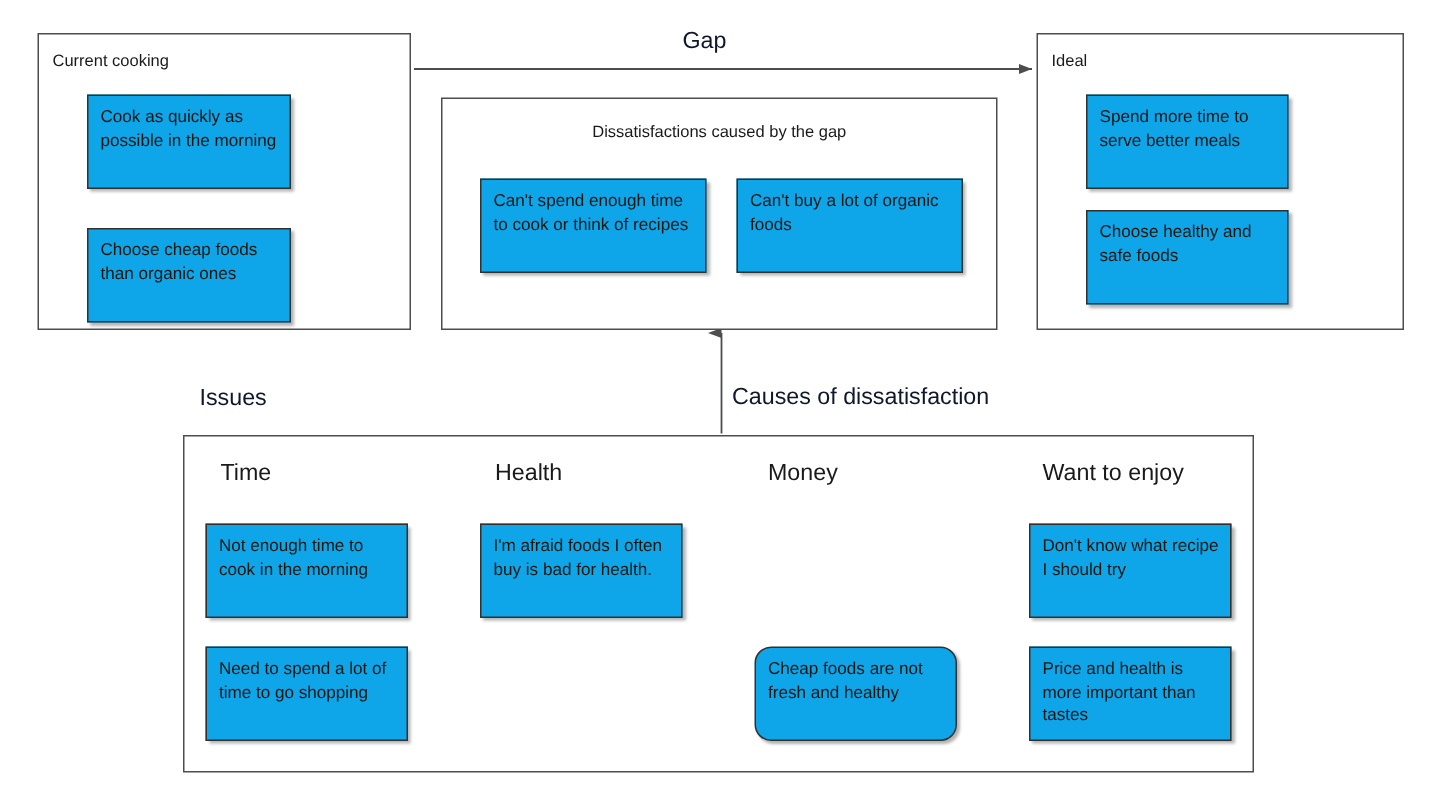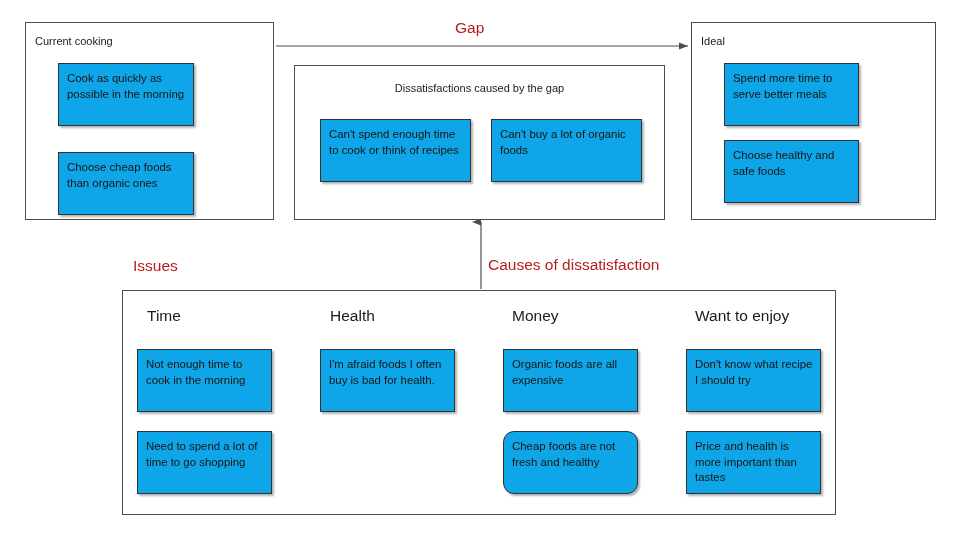--- a/index.html
+++ b/index.html
@@ -63,21 +63,21 @@
     line-height: 18px;
     color: #1a1a1a;
     white-space: nowrap;
   }
 
   
   .free-label {
     position: absolute;
     font-size: 15.5px;
     line-height: 18px;
-    color: #b91c1c;
+    color: #0f172a;
     white-space: nowrap;
   }
 
   
   .connector-svg {
     position: absolute;
     left: 0; top: 0;
     width: 960px;
     height: 540px;
     pointer-events: none;
@@ -124,20 +124,19 @@
   <div class="group-box" style="left:122px; top:290px; width:714px; height:225px;"></div>
 
   <div class="col-title" style="left:147px; top:307px;">Time</div>
   <div class="card" style="left:137px; top:349px; width:135px; height:63px;">Not enough time to cook in the morning</div>
   <div class="card" style="left:137px; top:431px; width:135px; height:63px;">Need to spend a lot of time to go shopping</div>
 
   <div class="col-title" style="left:330px; top:307px;">Health</div>
   <div class="card" style="left:320px; top:349px; width:135px; height:63px;">I'm afraid foods I often buy is bad for health.</div>
 
   <div class="col-title" style="left:512px; top:307px;">Money</div>
-  <div class="card" style="left:503px; top:349px; width:135px; height:63px;">Organic foods are all expensive</div>
   <div class="card" style="left:503px; top:431px; width:135px; height:63px;border-radius:11px;">Cheap foods are not fresh and healthy</div>
 
   <div class="col-title" style="left:695px; top:307px;">Want to enjoy</div>
   <div class="card" style="left:686px; top:349px; width:135px; height:63px;">Don't know what recipe I should try</div>
   <div class="card" style="left:686px; top:431px; width:135px; height:63px;">Price and health is more important than tastes</div>
 
 </div>
 
 </body></html>

